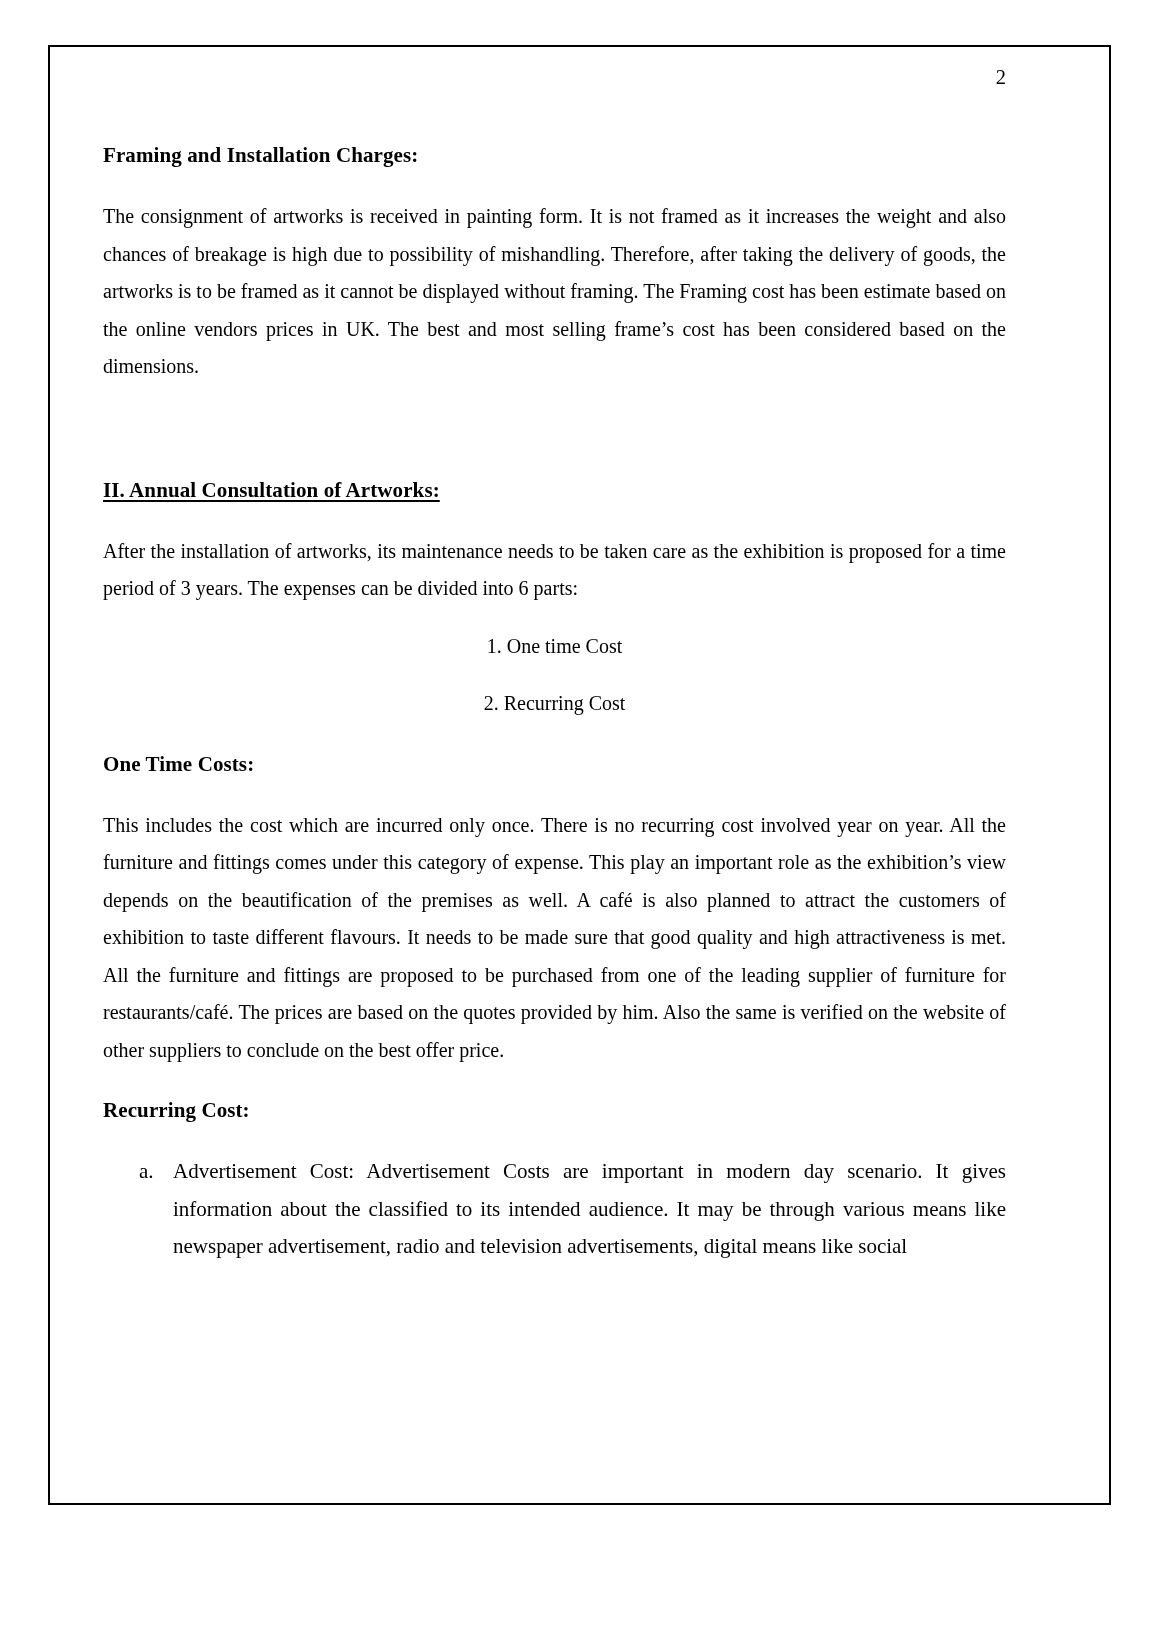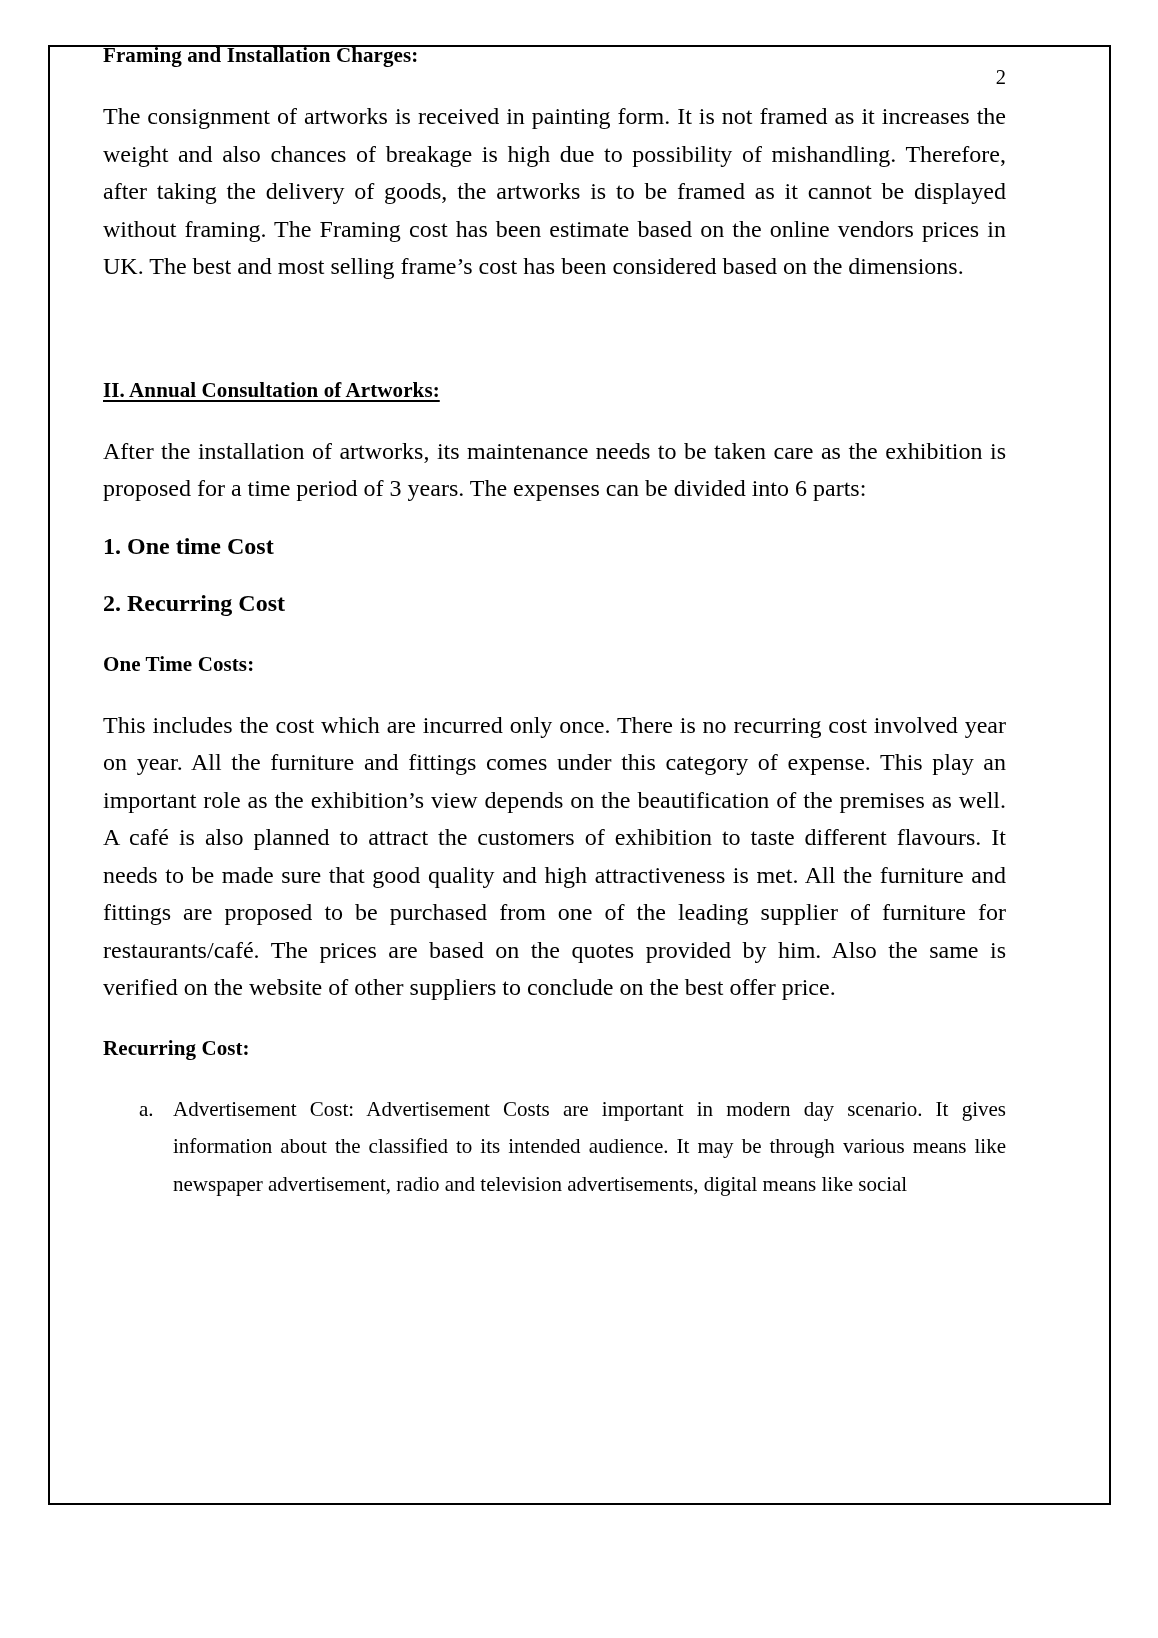--- a/index.html
+++ b/index.html
@@ -39,43 +39,43 @@
   .page-number {
     position: absolute;
     right: 0;
     top: 22px;
     font-size: 20.5px;
     line-height: 1;
     text-align: right;
     font-family: "Liberation Serif", "DejaVu Serif", serif;
   }
   .body-block {
+    margin-top: 100px;
   }
   h2.heading {
     font-size: 21px;
     font-weight: bold;
     margin: 0 0 0 0;
     line-height: 1.0;
     letter-spacing: 0.1px;
   }
   h2.heading.underline {
     text-decoration: underline;
     text-underline-offset: 3px;
   }
   p.para {
-    font-size: 24px;
+    font-size: 20px;
     line-height: 37.5px;
     text-align: justify;
     text-justify: inter-word;
     margin: 0;
     hyphens: none;
   }
   p.para.left {
-    text-align: left;
-    font-weight: bold;
+    text-align: center;
   }
   .sp-after-heading { height: 32px; }
   .sp-before-heading { height: 31px; }
   .sp-list { height: 20px; }
   ol.alpha-list {
     margin: 0;
     padding: 0 0 0 0;
     list-style: none;
   }
   ol.alpha-list li {

